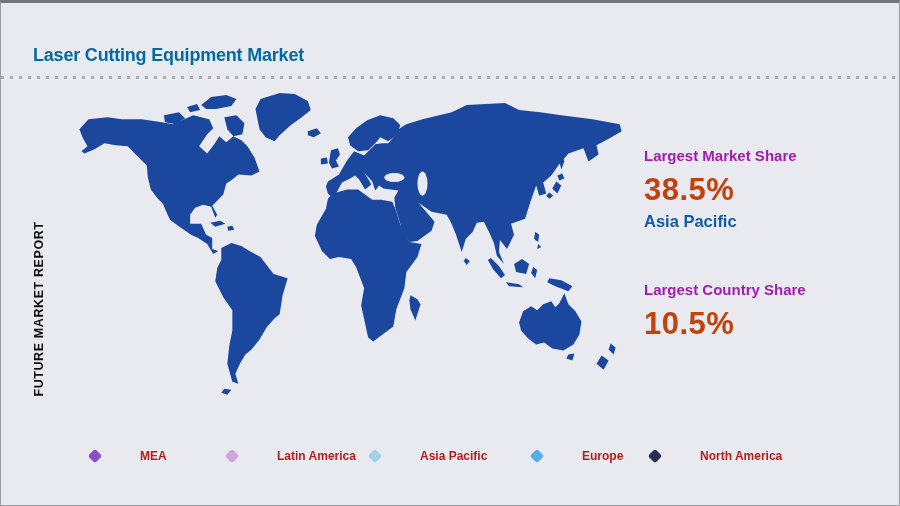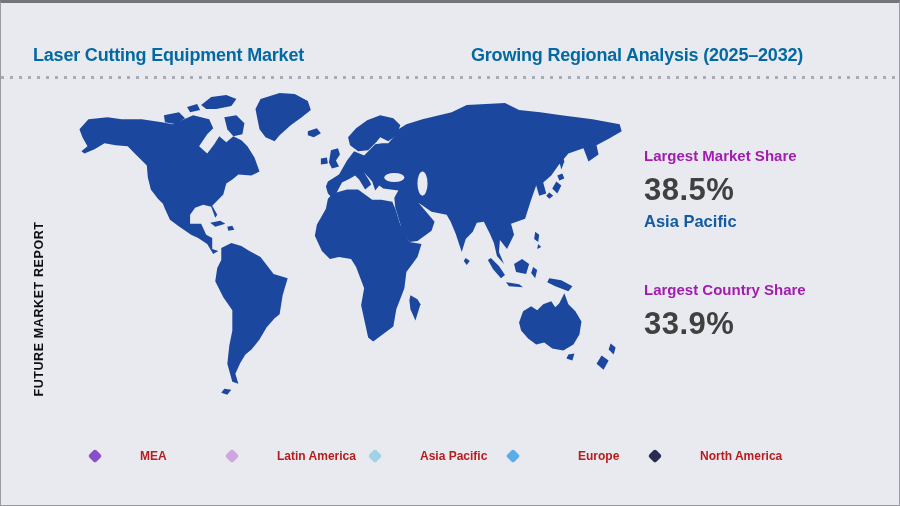--- a/index.html
+++ b/index.html
@@ -36,44 +36,43 @@
   }
 
   
   .map-wrap { position:absolute; left:58px; top:88px; width:566px; height:332px; }
   .map-wrap svg { width:100%; height:100%; display:block; }
 
   
   .stats { position:absolute; left:643px; top:144px; width:240px; }
   .stat-block + .stat-block { margin-top:50px; }
   .stat-label  { font-size:15px; font-weight:700; color:#a21caf; white-space:nowrap; }
-  .stat-value  { font-size:31px; font-weight:700; color:#404040; margin-top:8px; letter-spacing:0.5px; }
+  .stat-value  { font-size:31px; font-weight:700; color:#c2410c; margin-top:8px; letter-spacing:0.5px; }
   .stat-region { font-size:16.5px; font-weight:700; color:#155a9e; margin-top:4px; }
 
   
   .legend { position:absolute; left:0; top:446px; width:900px; height:22px; }
   .legend-item { position:absolute; top:0; display:flex; align-items:center; }
   .legend-item:nth-child(1){ left:89px; }
   .legend-item:nth-child(2){ left:226px;text-align:center; }
   .legend-item:nth-child(3){ left:369px; }
-  .legend-item:nth-child(4){ left:507px;gap:20px; }
+  .legend-item:nth-child(4){ left:531px; }
   .legend-item:nth-child(5){ left:649px; }
   .diamond {
     width:10px; height:10px; border-radius:2px;
     transform:rotate(45deg); margin-right:9px; flex:0 0 auto;
   }
   .legend-label { font-size:12px; font-weight:700; color:#b91c1c; white-space:nowrap;padding-left:31px; }
 </style>
 </head>
 <body>
 
 <div class="frame">
 
   <div class="title title-left">Laser Cutting Equipment Market</div>
-  <div class="title title-right">Growing Regional Analysis (2025–2032)</div>
   <div class="dotted-sep"></div>
 
   <div class="watermark">FUTURE MARKET REPORT</div>
 
   <div class="map-wrap">
     <svg viewBox="0 0 560 330" preserveAspectRatio="xMidYMid meet">
       <g stroke="none">
 
         <path class="land" d="M19,38 L28,28 47,26 61,28 81,28 101,31 112,33 132,24 148,28 152,37 146,43 138,55 146,62 153,53 158,45 165,51 172,45 180,49 186,55 193,66 198,80 190,84 177,83 171,88 165,92 162,103 154,111 151,114 156,123 154,126 150,115 142,113 134,116 129,123 129,132 140,132 145,143 151,146 151,157 157,159 152,162 146,152 137,146 130,143 117,134 109,128 104,117 102,112 97,107 90,98 87,86 86,74 75,63 67,55 55,54 44,52 34,58 24,62 21,60 27,55 22,46 Z" fill="#1b489e"></path>
         <path class="land" d="M140,14 L150,6 165,4 175,8 170,15 155,18 145,18 Z" fill="#1b489e"></path>
@@ -124,21 +123,21 @@
   </div>
 
   <div class="stats">
     <div class="stat-block">
       <div class="stat-label">Largest Market Share</div>
       <div class="stat-value">38.5%</div>
       <div class="stat-region">Asia Pacific</div>
     </div>
     <div class="stat-block">
       <div class="stat-label">Largest Country Share</div>
-      <div class="stat-value">33.9%</div>
+      <div class="stat-value">10.5%</div>
     </div>
   </div>
 
   <div class="legend">
     <div class="legend-item">
       <span class="diamond" style="background: rgb(138, 79, 200);"></span>
       <span class="legend-label">MEA</span>
     </div>
     <div class="legend-item">
       <span class="diamond" style="background: rgb(207, 165, 222);"></span>

